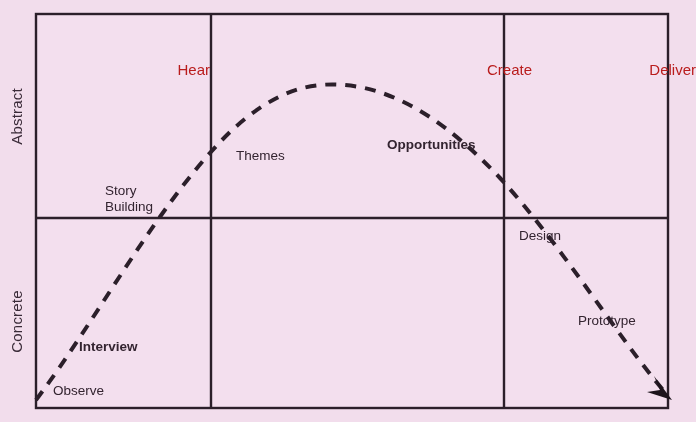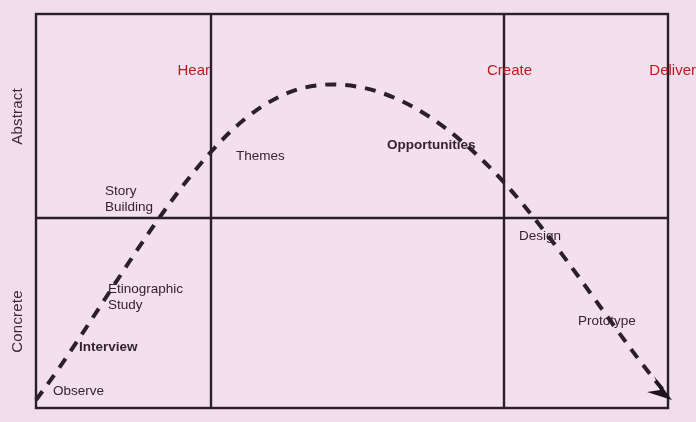--- a/index.html
+++ b/index.html
@@ -105,24 +105,20 @@
 
   <div class="node-label" id="label-story">
     <div>Story</div>
     <div>Building</div>
   </div>
 
   <div class="node-label" id="label-themes">Themes</div>
 
   <div class="node-label" id="label-opportunities">Opportunities</div>
 
-  <div class="node-label" id="label-ethnographic">
-    <div>Etinographic</div>
-    <div>Study</div>
-  </div>
 
   <div class="node-label" id="label-interview">Interview</div>
 
   <div class="node-label" id="label-observe">Observe</div>
 
   <div class="node-label" id="label-design">Design</div>
 
   <div class="node-label" id="label-prototype">Prototype</div>
 
 </div>

